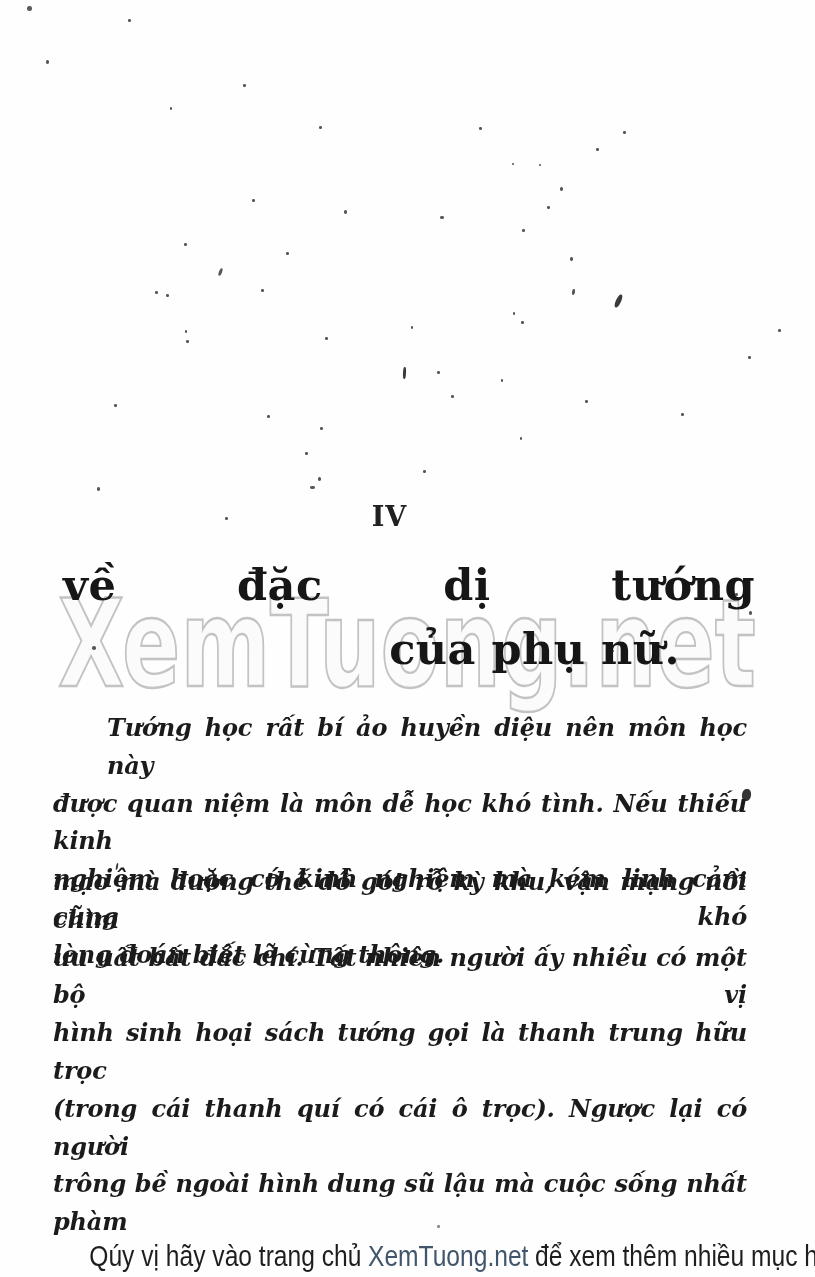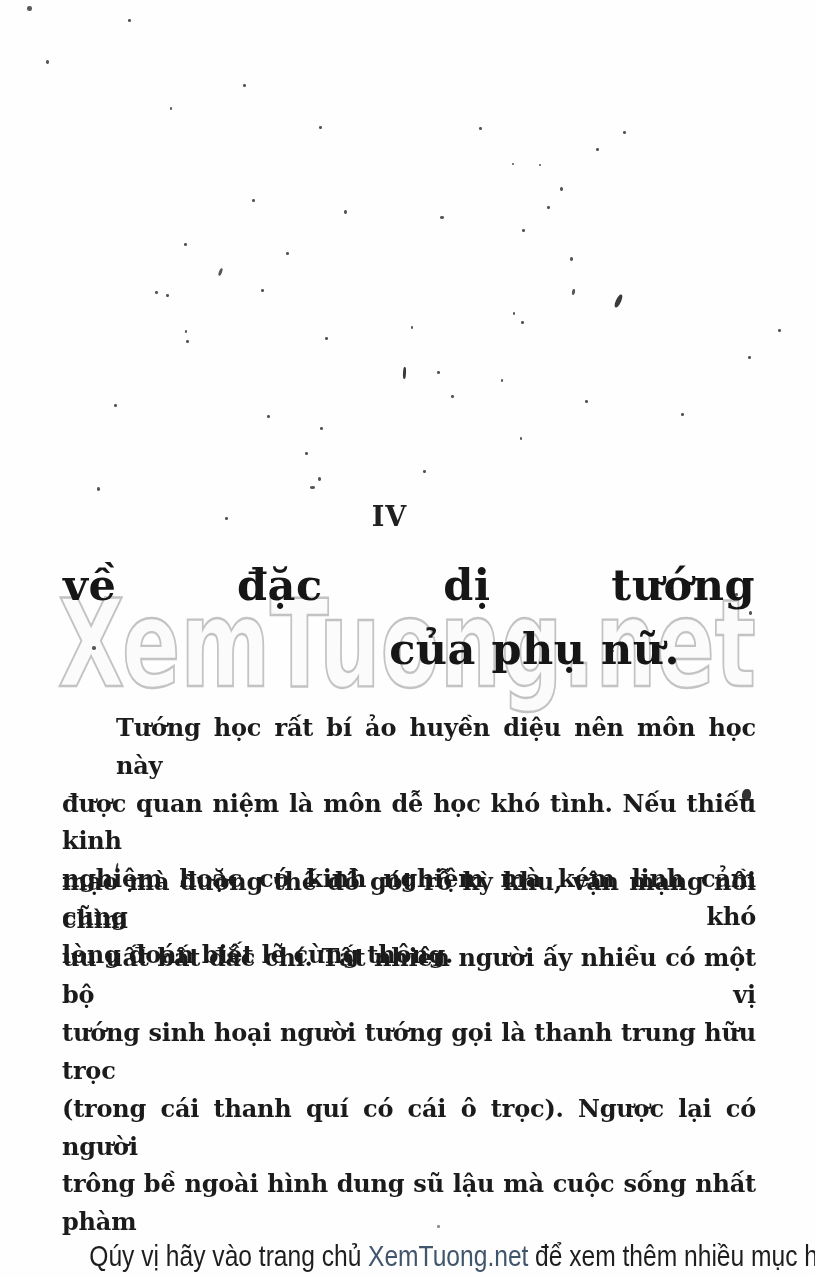--- a/index.html
+++ b/index.html
@@ -32,25 +32,26 @@
     font-size:43px;font-weight:bold;letter-spacing:.5px;
     z-index:1;color:#161616;
   }
   .title2{
     position:absolute;top:624px;left:0;width:680px;
     text-align:right;
     font-size:43px;font-weight:bold;letter-spacing:.5px;
     z-index:1;color:#161616;
   }
   .para{
-    position:absolute;left:62px;width:694px;
+    position:absolute;left:53px;width:694px;
     font-size:24px;font-weight:bold;
     letter-spacing:-0.2px;
     line-height:37.8px;
     z-index:1;
+    font-style:italic;
   }
   .p1{top:709px;}
   .p2{top:863px;}
   .ln{text-align:justify;text-align-last:justify;}
   .ln.first{padding-left:54px;}
   .ln.last{text-align-last:left;}
   .footer{
     position:absolute;left:0;bottom:4px;width:815px;
     text-align:center;
     font-family:"Liberation Sans", sans-serif;
@@ -84,21 +85,21 @@
   <div class="para p1">
     <div class="ln first">Tướng học rất bí ảo huyền diệu nên môn học này</div>
     <div class="ln">được quan niệm là môn dễ học khó tình. Nếu thiếu kinh</div>
     <div class="ln">nghiệm hoặc có kinh nghiệm mà kém linh cảm cũng khó</div>
     <div class="ln last">lòng đoán biết lẽ cùng thông.</div>
   </div>
 
   <div class="para p2">
     <div class="ln">mạo mà đường thế đồ gót rỗ kỳ khu, vận mạng nồi chìm</div>
     <div class="ln">ưu uất bất đắc chí. Tất nhiên người ấy nhiều có một bộ vị</div>
-    <div class="ln">tướng sinh hoại người tướng gọi là thanh trung hữu trọc</div>
+    <div class="ln">hình sinh hoại sách tướng gọi là thanh trung hữu trọc</div>
     <div class="ln">(trong cái thanh quí có cái ô trọc). Ngược lại có người</div>
     <div class="ln">trông bề ngoài hình dung sũ lậu mà cuộc sống nhất phàm</div>
 
   </div>
 
   <div class="footer">
     <span class="inner">
       <span>Qúy vị hãy vào trang chủ</span><span class="site" style="color: rgb(65, 85, 107);">XemTuong.net</span><span>để xem thêm nhiều mục hay khác</span>
     </span>
   </div>

